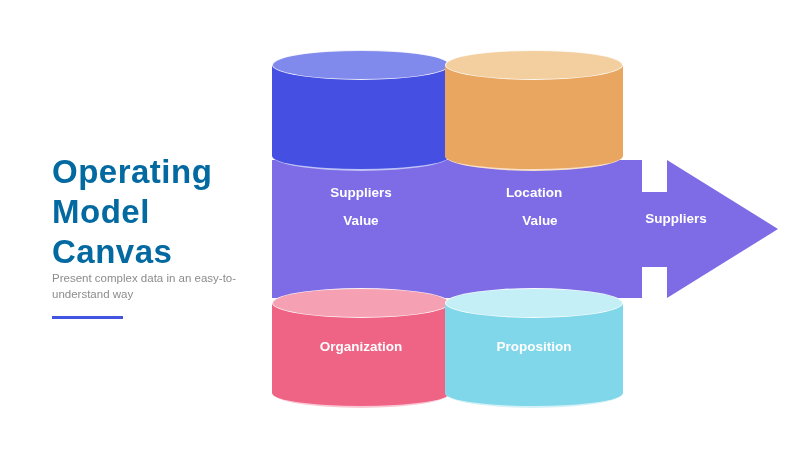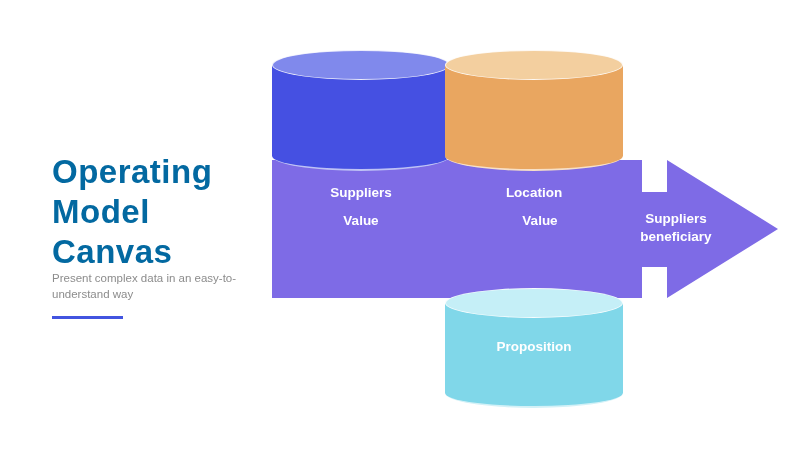--- a/index.html
+++ b/index.html
@@ -71,35 +71,39 @@
   <div class="arrow-label" style="left:272px; width:172px;">
     <span>Value</span>
   </div>
 
   <div class="arrow-label" style="left:451px; width:172px;">
     <span>Value</span>
   </div>
 
   <div class="arrow-label" style="left:612px; width:122px; top:210px;">
     <span>Suppliers</span>
-    <span>beneficiary</span>
   </div>
 
   <div class="cylinder cyl-top-row cyl-col-left">
     <div class="cyl-body" style="background-color: rgb(69, 80, 226);"></div>
     <div class="cyl-top" style="background-color: rgb(128, 137, 236);"></div>
     <div class="cyl-label">Suppliers</div>
   </div>
 
   <div class="cylinder cyl-top-row cyl-col-right">
     <div class="cyl-body" style="background-color: rgb(233, 166, 96);"></div>
     <div class="cyl-top" style="background-color: rgb(243, 207, 159);"></div>
     <div class="cyl-label">Location</div>
   </div>
 
+  <div class="cylinder cyl-bottom-row cyl-col-left">
+    <div class="cyl-body" style="background-color: rgb(239, 99, 132);"></div>
+    <div class="cyl-top" style="background-color: rgb(245, 161, 179);"></div>
+    <div class="cyl-label">Organization</div>
+  </div>
 
   <div class="cylinder cyl-bottom-row cyl-col-right">
     <div class="cyl-body" style="background-color: rgb(128, 215, 233);"></div>
     <div class="cyl-top" style="background-color: rgb(197, 239, 247);"></div>
     <div class="cyl-label">Proposition</div>
   </div>
 
 </div>
 
 </body></html>

